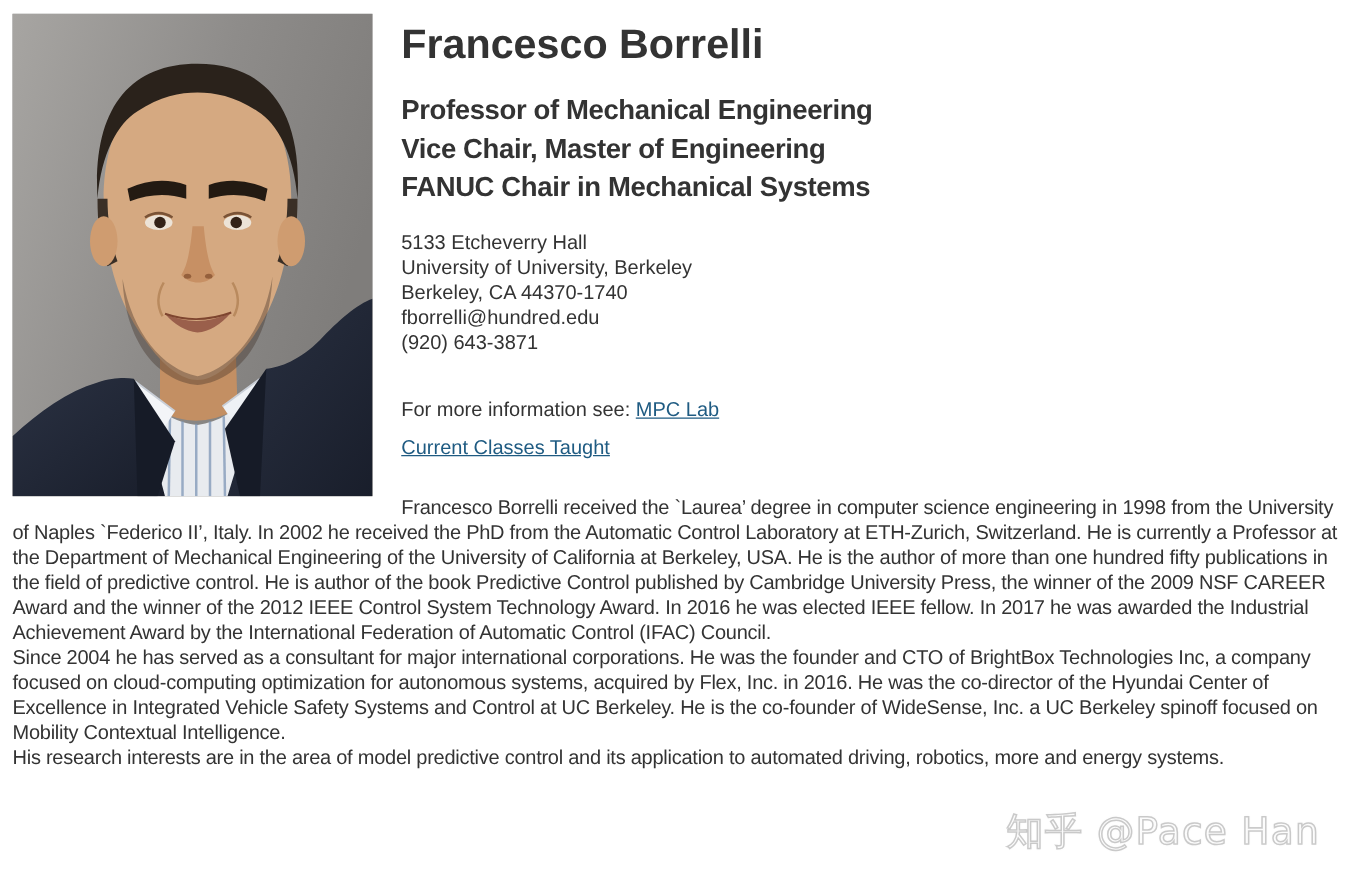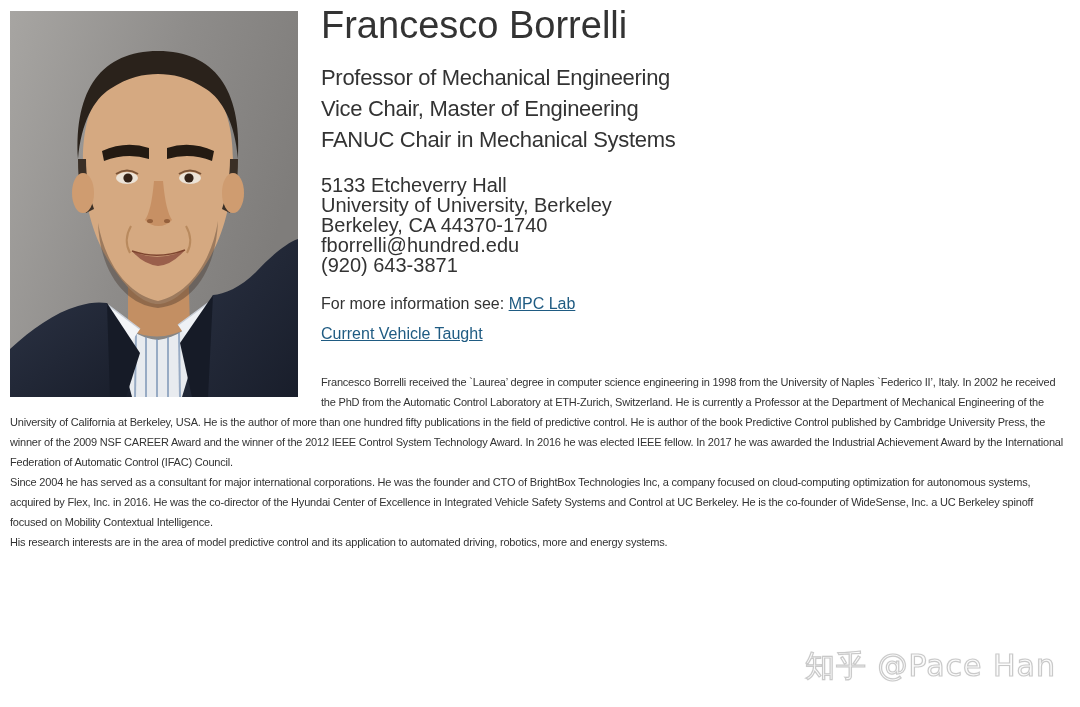--- a/index.html
+++ b/index.html
@@ -25,53 +25,53 @@
     float: left;
     width: 288px;
     height: 386px;
     margin: 11px 23px 12px 0;
     background: #8c8a88;
   }
   .photo svg { display: block; width: 288px; height: 386px; }
 
   h1.name {
     margin: 0;
-    padding-top: 5px;
-    font-size: 38px;
+    padding-top: 15px;
+    font-size: 33px;
     line-height: 40px;
-    font-weight: 400;
+    font-weight: 700;
     color: var(--text-color, #333333);
   }
   .titles {
     margin-top: 17px;
     font-size: 22px;
     line-height: 31px;
-    font-weight: 400;
+    font-weight: 700;
     letter-spacing: -0.3px;
     color: var(--text-color, #333333);
   }
   .contact {
     margin-top: 20px;
-    font-size: 20px;
+    font-size: 16px;
     line-height: 20px;
   }
   p { margin: 0; }
   .link-line {
     font-size: 16px;
     line-height: 20px;
   }
-  .link-line.first { margin-top: 19px; }
+  .link-line.first { margin-top: 34px; }
   .link-line.second { margin-top: 10px; }
   a.link {
     color: var(--link-color, #1f5b82);
     text-decoration: underline;
     cursor: pointer;
   }
   .bio {
-    font-size: 11px;
+    font-size: 16px;
     line-height: 20px;
     letter-spacing: -0.2px;
   }
   .bio.first { margin-top: 28px; }
   .bio.next { }
 
   .watermark {
     position: absolute;
     right: 24px;
     top: 648px;
@@ -161,21 +161,21 @@
     <div class="contact">
       <div>5133 Etcheverry Hall</div>
       <div>University of University, Berkeley</div>
       <div>Berkeley, CA 44370-1740</div>
       <div>fborrelli@hundred.edu</div>
       <div>(920) 643-3871</div>
     </div>
 
     <p class="link-line first"><span>For more information see: </span><a class="link" href="#">MPC Lab</a></p>
 
-    <p class="link-line second"><a class="link" href="#">Current Vehicle Taught</a></p>
+    <p class="link-line second"><a class="link" href="#">Current Classes Taught</a></p>
 
     <p class="bio first">Francesco Borrelli received the `Laurea’ degree in computer science engineering in 1998 from the University of Naples `Federico II’, Italy. In 2002 he received the PhD from the Automatic Control Laboratory at ETH-Zurich, Switzerland. He is currently a Professor at the Department of Mechanical Engineering of the University of California at Berkeley, USA. He is the author of more than one hundred fifty publications in the field of predictive control. He is author of the book Predictive Control published by Cambridge University Press, the winner of the 2009 NSF CAREER Award and the winner of the 2012 IEEE Control System Technology Award. In 2016 he was elected IEEE fellow. In 2017 he was awarded the Industrial Achievement Award by the International Federation of Automatic Control (IFAC) Council.</p>
     <p class="bio next">Since 2004 he has served as a consultant for major international corporations. He was the founder and CTO of BrightBox Technologies Inc, a company focused on cloud-computing optimization for autonomous systems, acquired by Flex, Inc. in 2016. He was the co-director of the Hyundai Center of Excellence in Integrated Vehicle Safety Systems and Control at UC Berkeley. He is the co-founder of WideSense, Inc. a UC Berkeley spinoff focused on Mobility Contextual Intelligence.</p>
     <p class="bio next">His research interests are in the area of model predictive control and its application to automated driving, robotics, more and energy systems.</p>
 
   </div>
 
   <div class="watermark">知乎 @Pace Han</div>
 </div>
 

